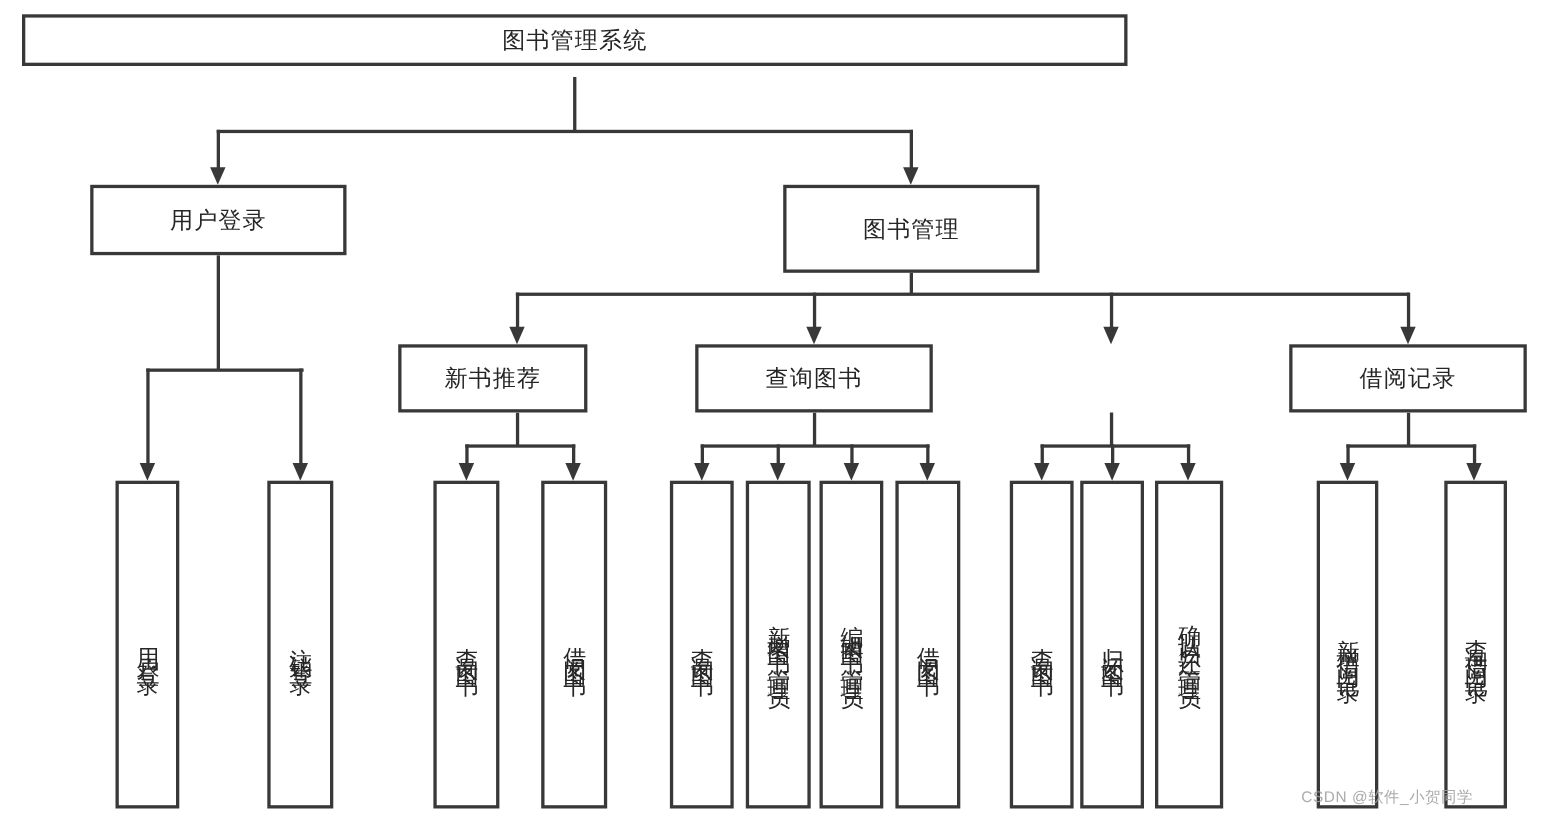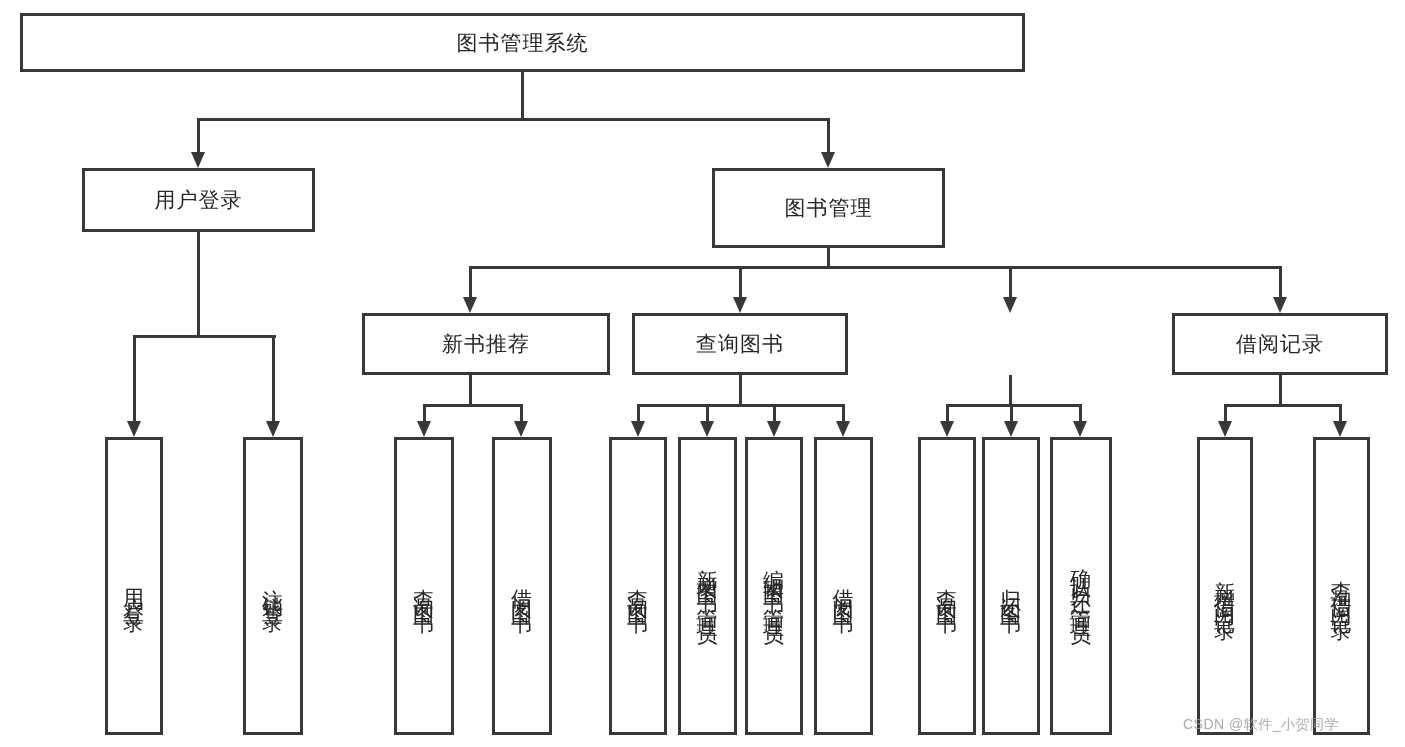--- a/index.html
+++ b/index.html
@@ -59,26 +59,26 @@
     letter-spacing: 0.5px;
     white-space: nowrap;
     z-index: 5;
   }
 </style>
 </head>
 <body>
 
 <div id="canvas">
 
-  <div class="node" style="left:20px; top:13px; width:1005px; height:59px;">图书管理系统</div>
+  <div class="node" style="left:20px; top:13px; width:1005px; height:47px;">图书管理系统</div>
 
   <div class="node" style="left:82px; top:168px; width:233px; height:64px;">用户登录</div>
   <div class="node" style="left:712px; top:168px; width:233px; height:80px;">图书管理</div>
 
-  <div class="node" style="left:362px; top:313px; width:248px; height:62px;">新书推荐</div>
+  <div class="node" style="left:362px; top:313px; width:172px; height:62px;">新书推荐</div>
   <div class="node" style="left:632px; top:313px; width:216px; height:62px;">查询图书</div>
   <div class="node" style="left:1172px; top:313px; width:216px; height:62px;">借阅记录</div>
 
   <div class="node vnode" style="left:105px; top:437px; width:58px; height:298px;">用户登录</div>
   <div class="node vnode" style="left:243px; top:437px; width:60px; height:298px;">注销登录</div>
 
   <div class="node vnode" style="left:394px; top:437px; width:60px; height:298px;">查询图书</div>
   <div class="node vnode" style="left:492px; top:437px; width:60px; height:298px;">借阅图书</div>
 
   <div class="node vnode" style="left:609px; top:437px; width:58px; height:298px;">查询图书</div>

